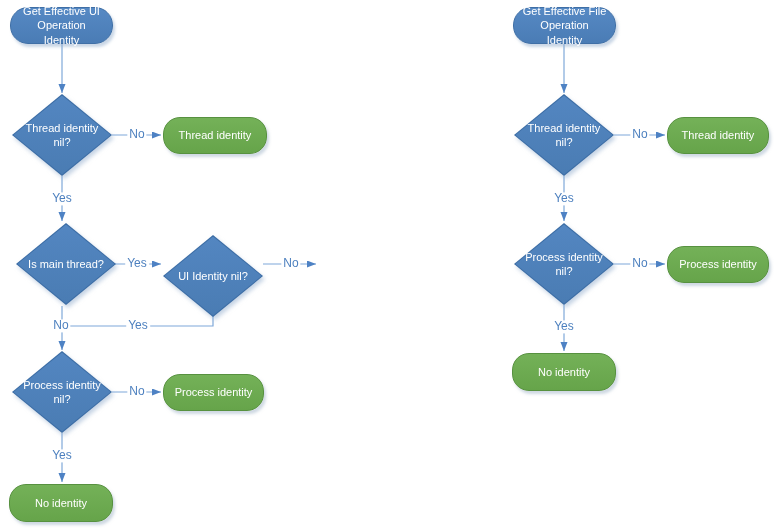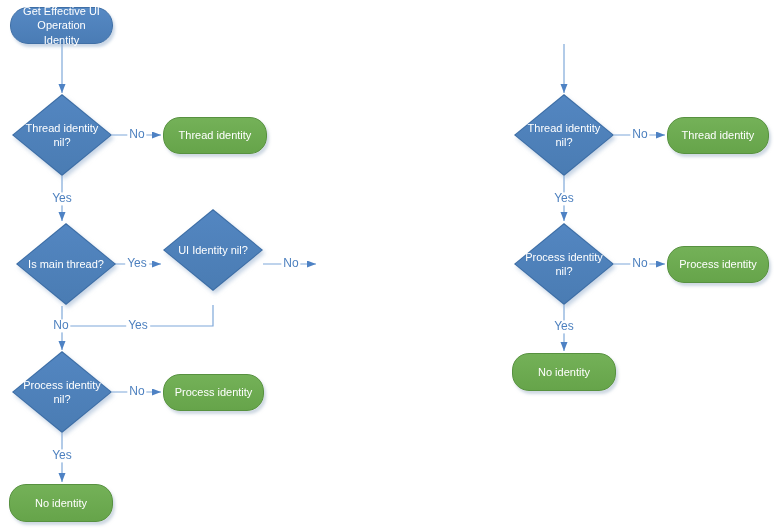--- a/index.html
+++ b/index.html
@@ -110,21 +110,21 @@
   </div>
 
   <div class="shape result" style="left:163px; top:117px; width:104px; height:37px;">
     <span>Thread identity</span>
   </div>
 
   <div class="shape diamond" style="left:16px; top:223px; width:100px; height:82px;">
     <span>Is main thread?</span>
   </div>
 
-  <div class="shape diamond" style="left:163px; top:209px; width:100px; height:82px;">
+  <div class="shape diamond" style="left:163px; top:235px; width:100px; height:82px;">
     <span>UI Identity nil?</span>
   </div>
 
 
   <div class="shape diamond" style="left:12px; top:351px; width:100px; height:82px;">
     <span>Process identity nil?</span>
   </div>
 
   <div class="shape result" style="left:163px; top:374px; width:101px; height:37px;">
     <span>Process identity</span>
@@ -136,20 +136,23 @@
 
   <span class="elabel" style="left:137px; top:135px;">No</span>
   <span class="elabel" style="left:62px;  top:199px;">Yes</span>
   <span class="elabel" style="left:137px; top:264px;">Yes</span>
   <span class="elabel" style="left:291px; top:264px;">No</span>
   <span class="elabel" style="left:61px;  top:326px;">No</span>
   <span class="elabel" style="left:138px; top:326px;">Yes</span>
   <span class="elabel" style="left:137px; top:392px;">No</span>
   <span class="elabel" style="left:62px;  top:456px;">Yes</span>
 
+  <div class="shape term" style="left:513px; top:7px; width:103px; height:37px;">
+    <span>Get Effective File Operation Identity</span>
+  </div>
 
   <div class="shape diamond" style="left:514px; top:94px; width:100px; height:82px;">
     <span>Thread identity nil?</span>
   </div>
 
   <div class="shape result" style="left:667px; top:117px; width:102px; height:37px;">
     <span>Thread identity</span>
   </div>
 
   <div class="shape diamond" style="left:514px; top:223px; width:100px; height:82px;">

